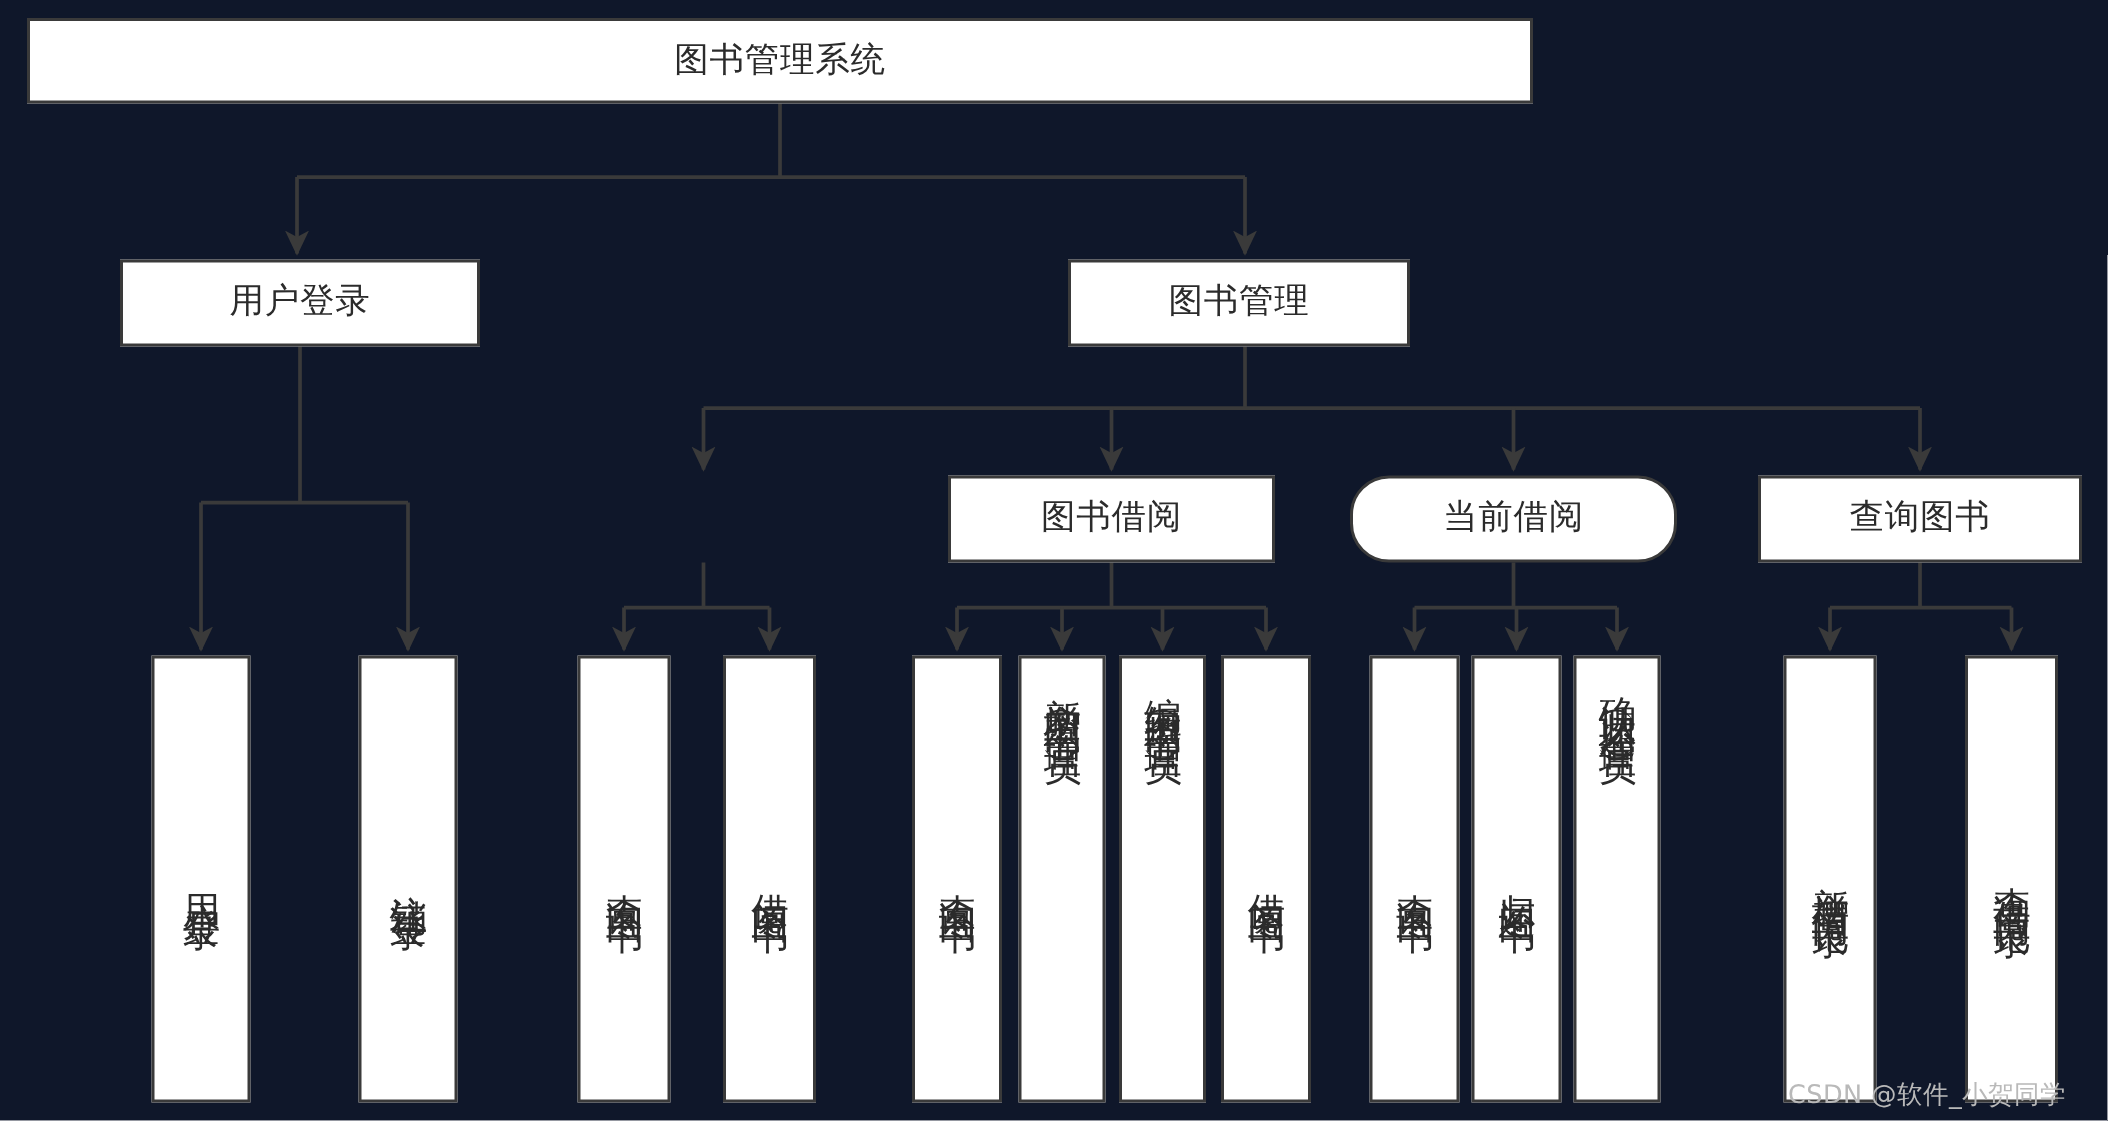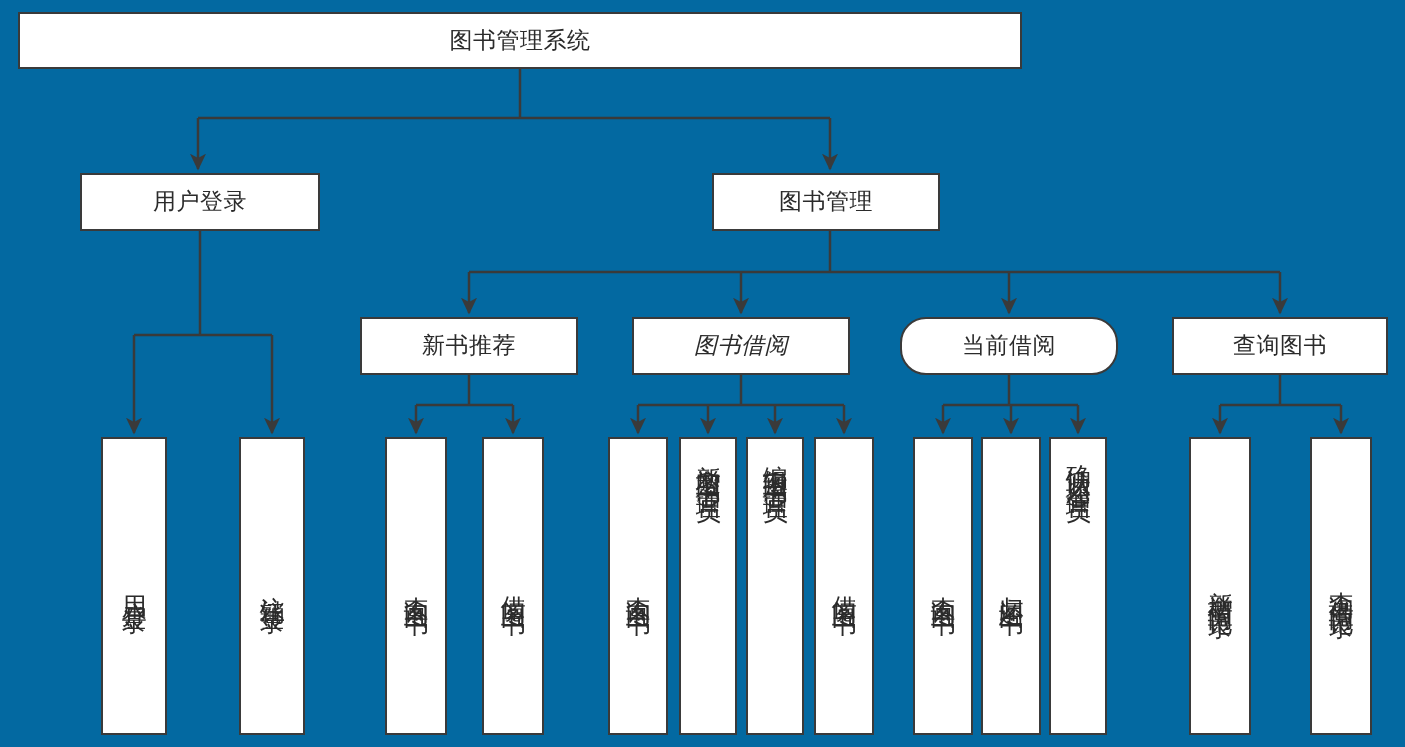--- a/index.html
+++ b/index.html
@@ -8,21 +8,21 @@
     padding: 0;
     background: #ffffff;
   }
   body {
     font-family: "DejaVu Sans", "Liberation Sans", sans-serif;
   }
   #diagram {
     position: relative;
     width: 1405px;
     height: 747px;
-    background: #0369a1;
+    background: #0f172a;
     overflow: hidden;
   }
   #edges {
     position: absolute;
     left: 0;
     top: 0;
     width: 1405px;
     height: 747px;
     pointer-events: none;
   }
@@ -134,24 +134,21 @@
     <span class="label">图书管理系统</span>
   </div>
 
   <div class="node horiz" style="left:80px; top:173px; width:240px; height:58px;">
     <span class="label">用户登录</span>
   </div>
   <div class="node horiz" style="left:712px; top:173px; width:228px; height:58px;">
     <span class="label">图书管理</span>
   </div>
 
-  <div class="node horiz" style="left:360px; top:317px; width:218px; height:58px;">
-    <span class="label">新书推荐</span>
-  </div>
-  <div class="node horiz" style="left:632px; top:317px; width:218px; height:58px;font-style:italic;">
+  <div class="node horiz" style="left:632px; top:317px; width:218px; height:58px;">
     <span class="label">图书借阅</span>
   </div>
   <div class="node horiz" style="left:900px; top:317px; width:218px; height:58px;border-radius:26px;">
     <span class="label">当前借阅</span>
   </div>
   <div class="node horiz" style="left:1172px; top:317px; width:216px; height:58px;">
     <span class="label">查询图书</span>
   </div>
 
   <div class="node vert centered" style="left:101px; top:437px; width:66px; height:298px;">
@@ -191,14 +188,15 @@
     <span class="label">确认归还（管理员）</span>
   </div>
 
   <div class="node vert centered" style="left:1189px; top:437px; width:62px; height:298px;">
     <span class="label">新增借阅记录</span>
   </div>
   <div class="node vert centered" style="left:1310px; top:437px; width:62px; height:298px;">
     <span class="label">查询借阅记录</span>
   </div>
 
+  <div class="watermark" style="left:1192px; top:718px;">CSDN @软件_小贺同学</div>
 
 </div>
 
 </body></html>

